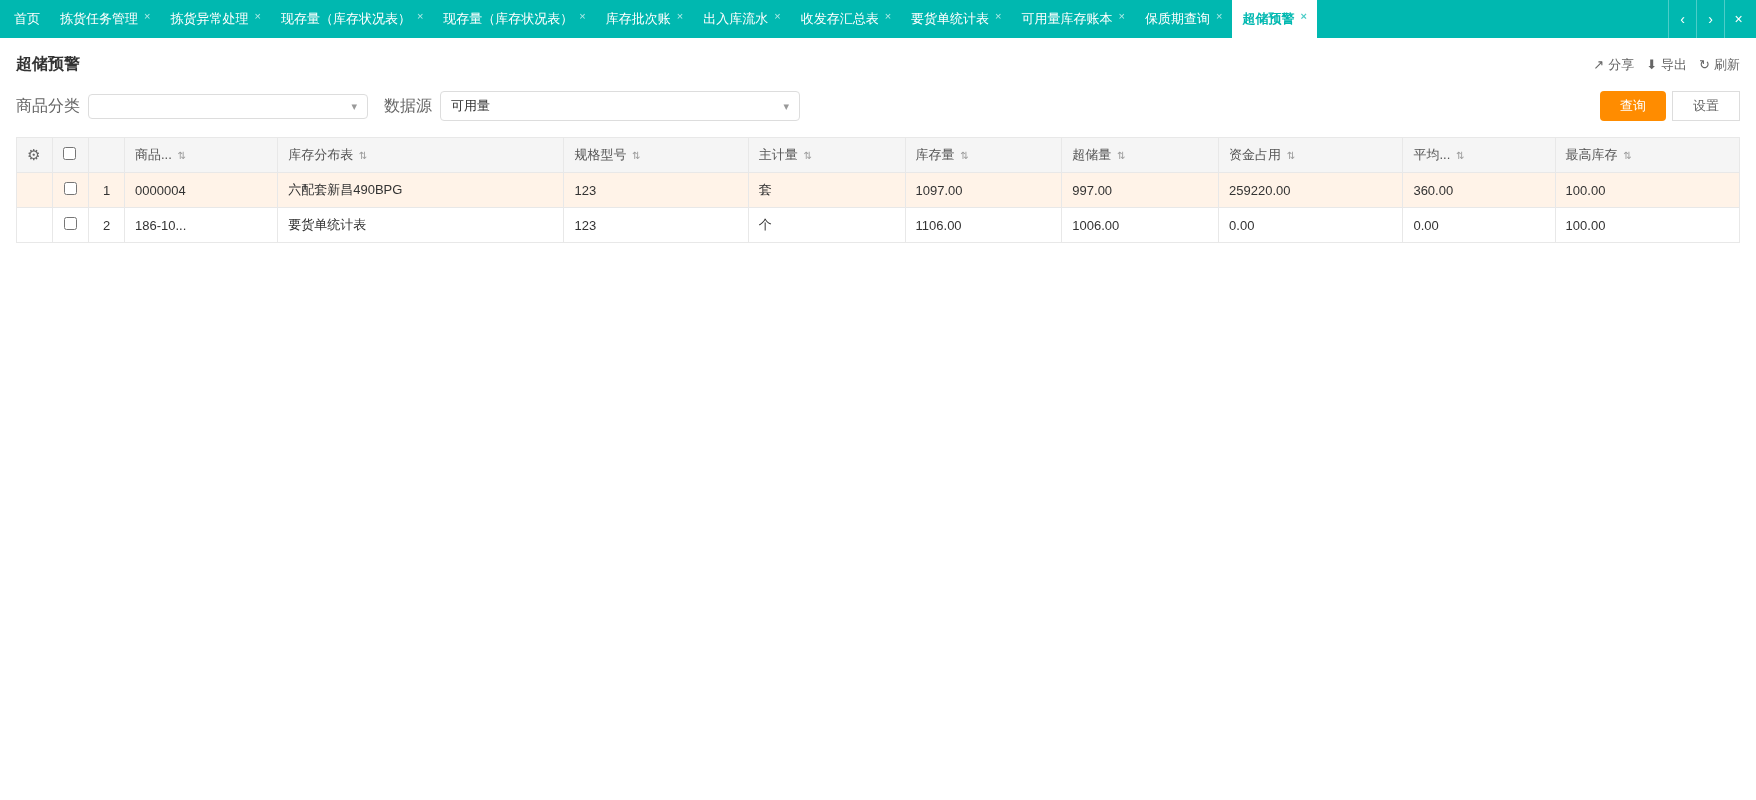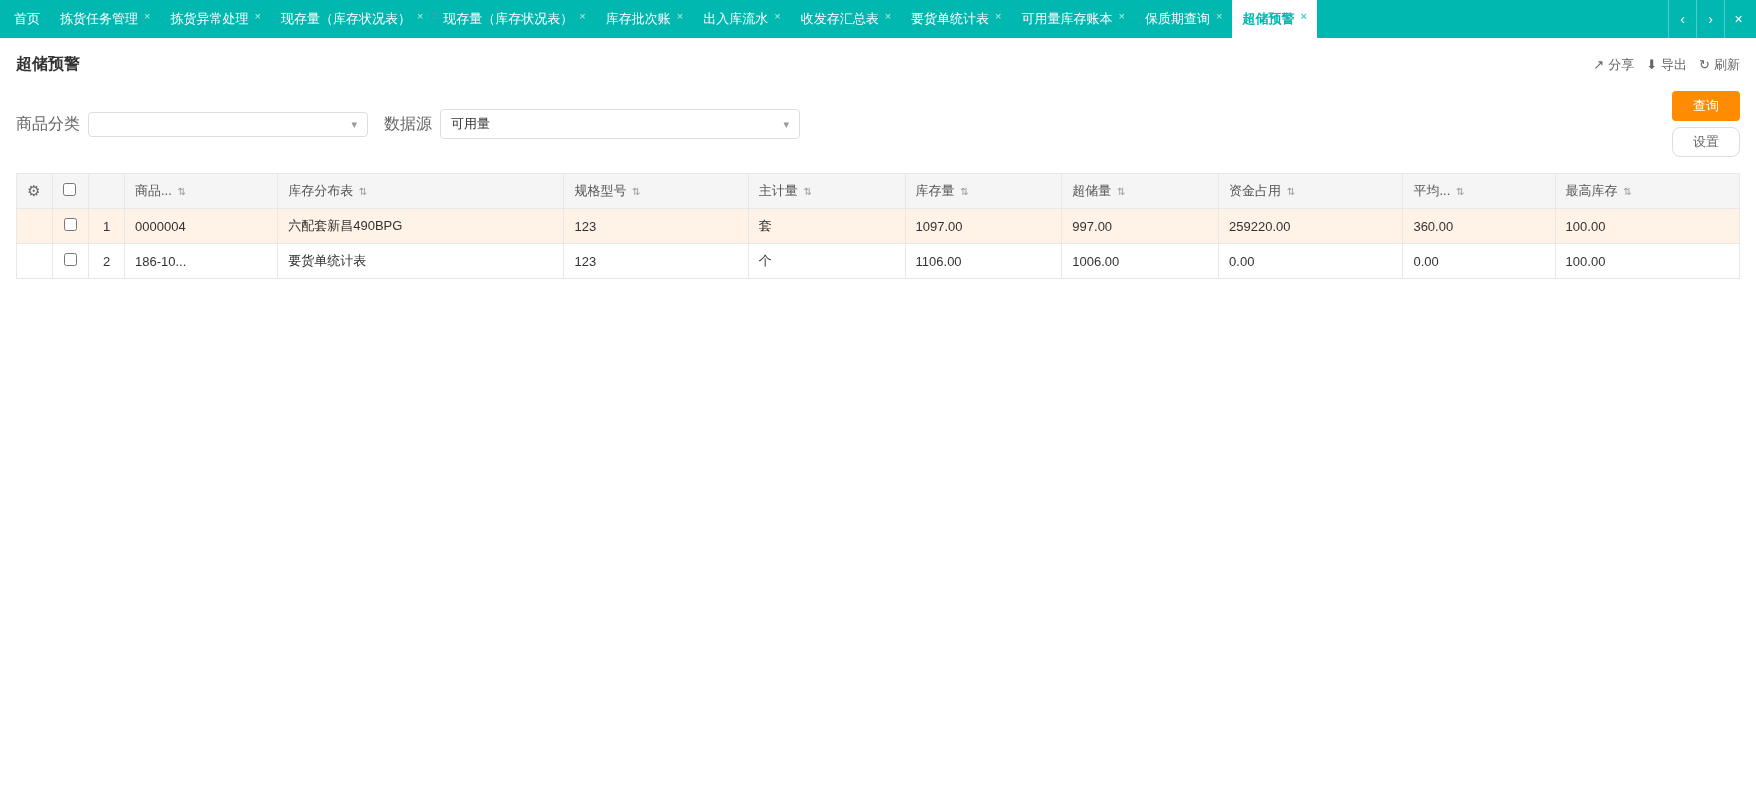--- a/index.html
+++ b/index.html
@@ -118,37 +118,37 @@
     .filter-select-datasource {
       min-width: 360px;
       gap: 40px;
     }
     .chevron-down { font-size: 11px; color: #999; margin-left: 8px; }
 
     
     .action-buttons {
       margin-left: auto;
       display: flex;
-      flex-direction: column;
+      flex-direction: row;
       gap: 6px;
     }
     .btn-query {
       background: #ff8c00;
       color: #fff;
       border: none;
       border-radius: 4px;
       padding: 6px 20px;
       cursor: pointer;
       font-size: 13px;
     }
     .btn-settings {
       background: #fff;
       color: #666;
       border: 1px solid #ddd;
-      border-radius: 8px;
+      border-radius: 0;
       padding: 5px 20px;
       cursor: pointer;
       font-size: 13px;
       text-align: center;
     }
 
     
     .data-table {
       width: 100%;
       border-collapse: collapse;

